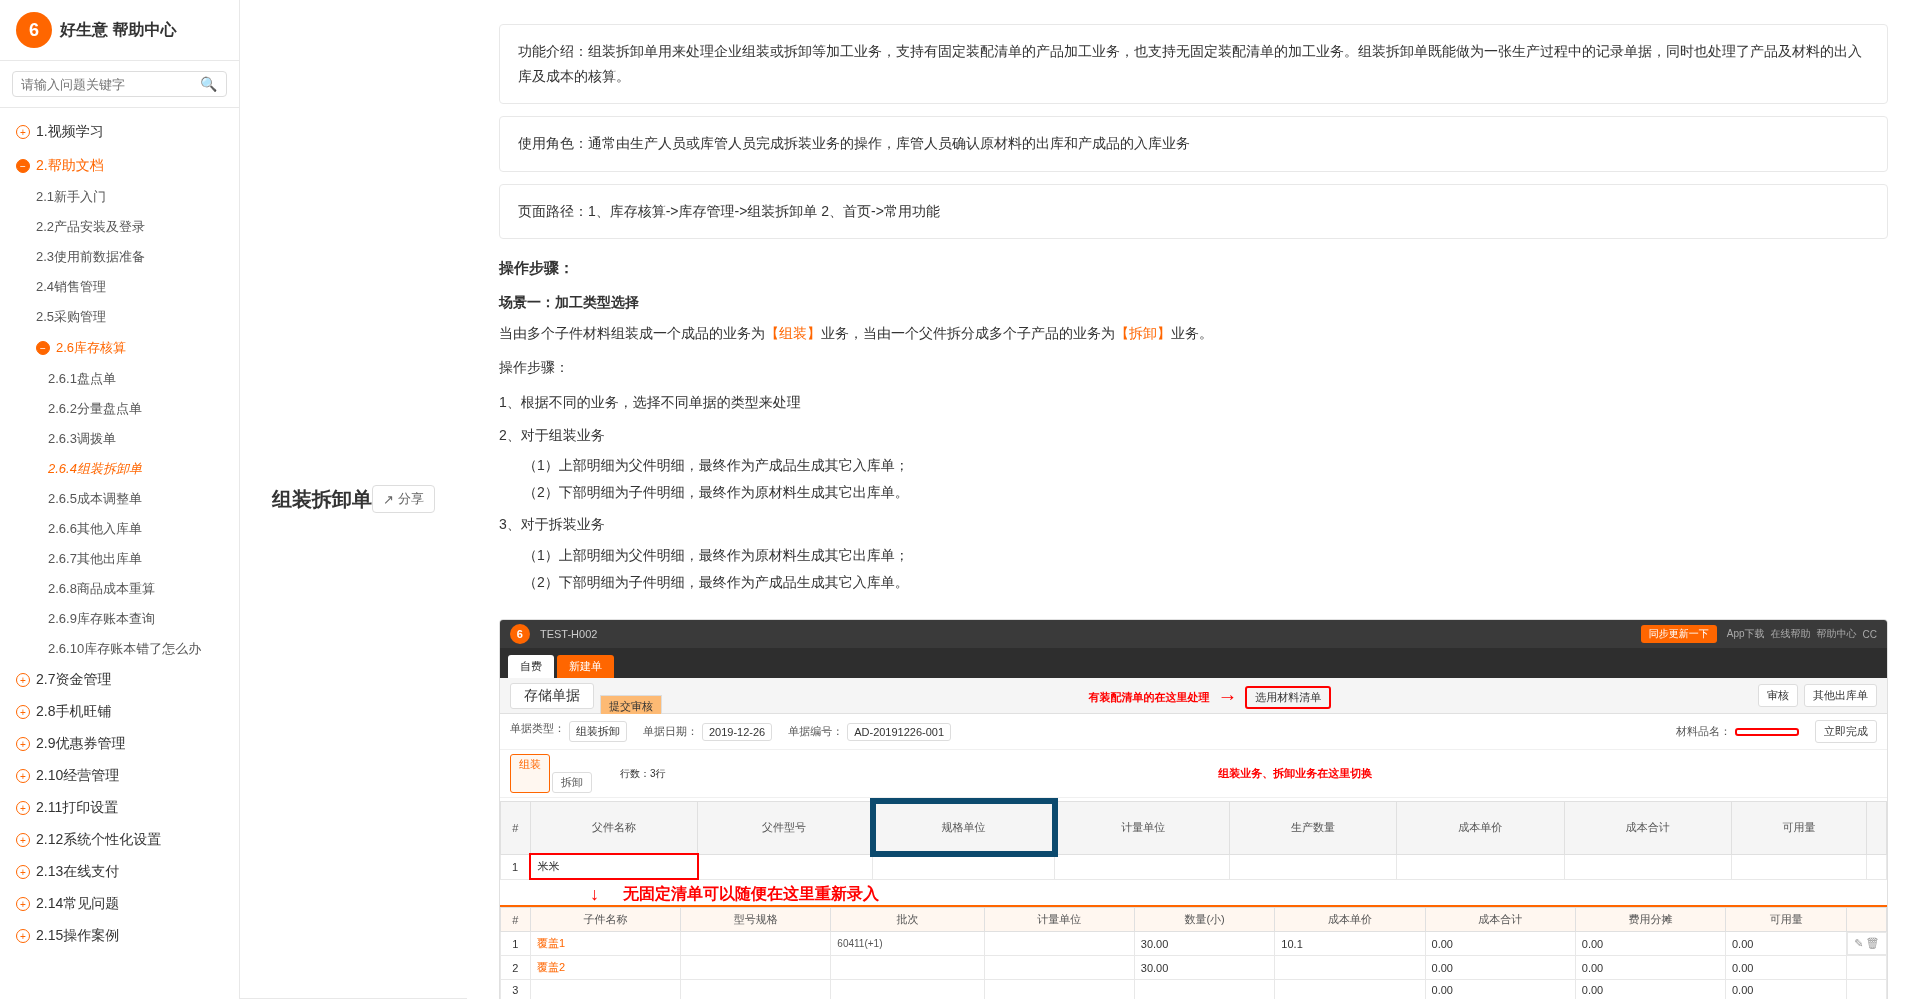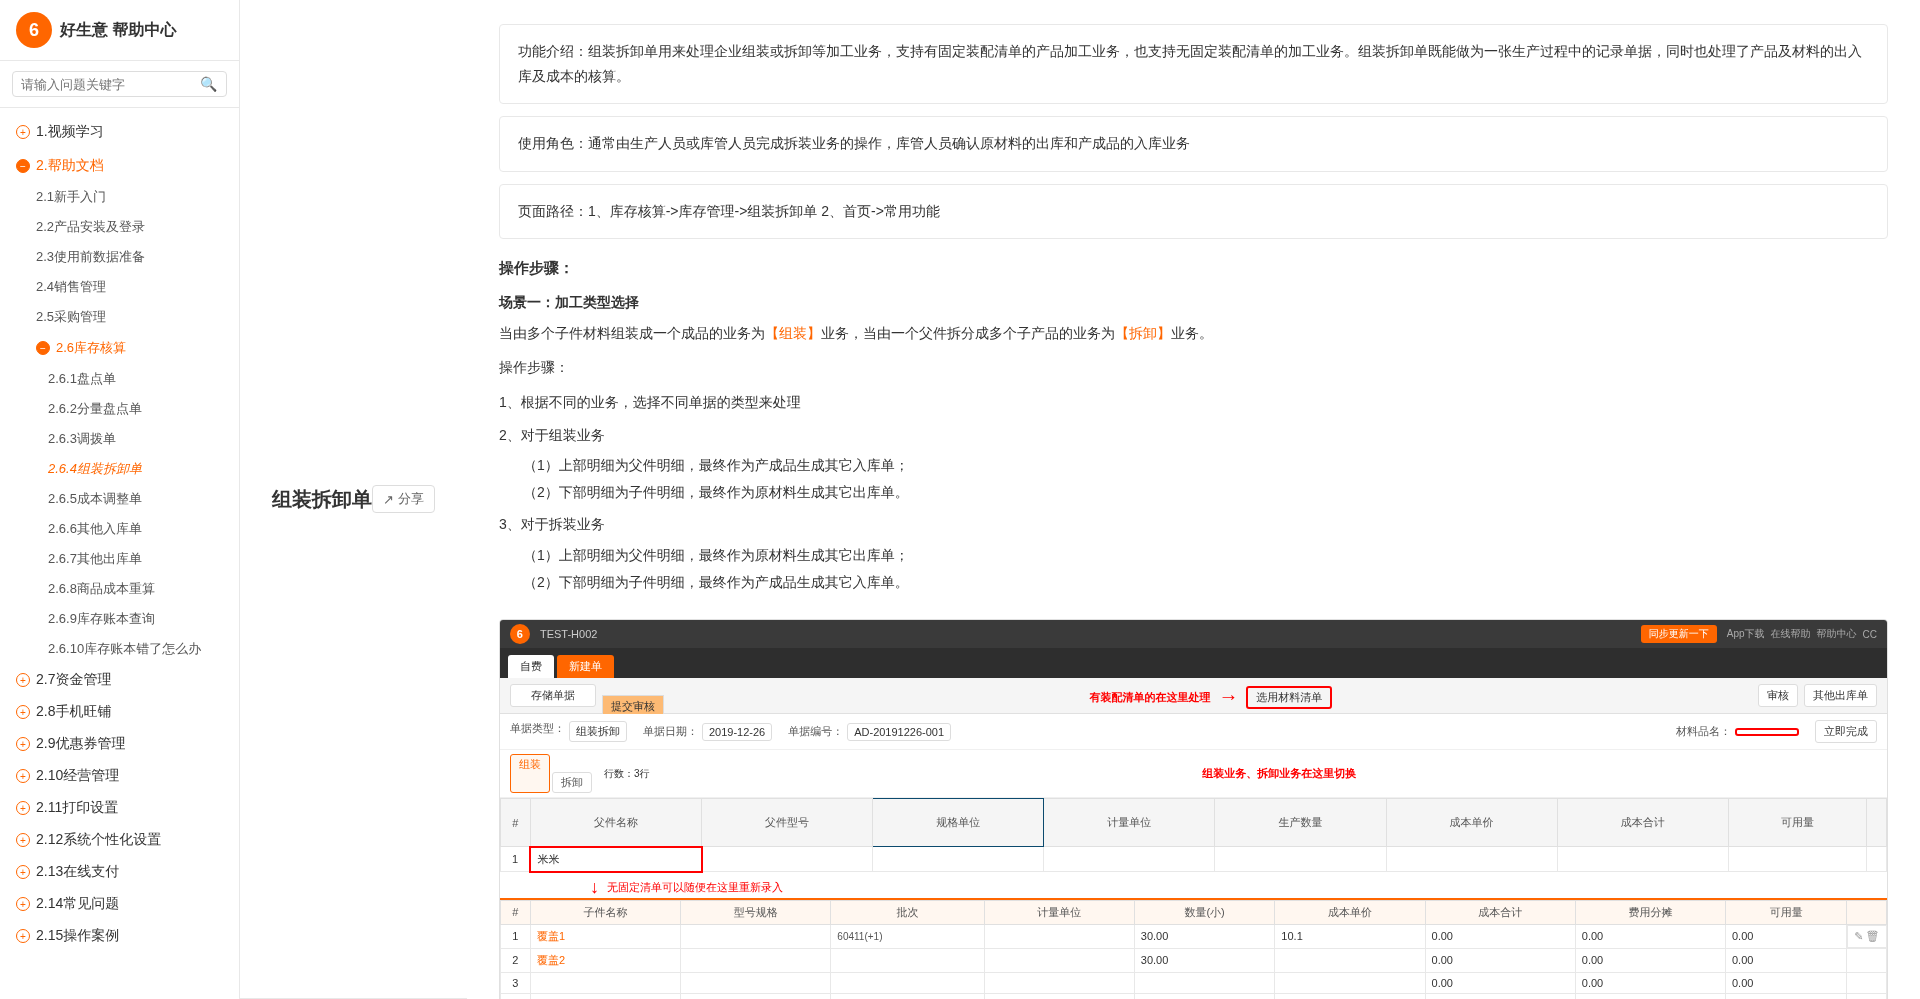--- a/index.html
+++ b/index.html
@@ -413,21 +413,21 @@
             <span style="color:#aaa; font-size:10px;">CC</span>
           </div>
         </div>
 
         <div style="background:#2e2e2e; height:30px; display:flex; align-items:flex-end; padding:0 8px; gap:0;">
           <div style="background:#fff; color:#333; font-size:11px; padding:4px 12px; border-radius:3px 3px 0 0; margin-right:3px;">自费</div>
           <div style="background:#f60; color:#fff; font-size:11px; padding:4px 12px; border-radius:3px 3px 0 0;">新建单</div>
         </div>
 
         <div style="background:#f5f5f5; height:36px; display:flex; align-items:center; padding:0 10px; gap:6px; border-bottom:1px solid #e0e0e0;">
-          <div style="border:1px solid #ddd; background:#fff; font-size:11px; padding:3px 20px; border-radius:3px; cursor:pointer;">存储单据</div>
+          <div style="border:1px solid #ddd; background:#fff; font-size:14px; padding:3px 13px; border-radius:3px; cursor:pointer;">存储单据</div>
           <div style="border:1px solid #ddd; background:#fdba74; font-size:11px; padding:3px 8px; border-radius:0; cursor:pointer;margin-top:21px;">提交审核</div>
           <div style="flex:1; text-align:center;">
             <span style="color:red; font-size:11px; font-weight:bold;">有装配清单的在这里处理</span>
             <span style="color:red; font-size:20px; margin:0 4px;">→</span>
             <div style="border:2px solid red; border-radius:3px; display:inline-block; padding:2px 8px; font-size:11px; cursor:pointer;">选用材料清单</div>
           </div>
           <div style="border:1px solid #ddd; background:#fff; font-size:11px; padding:3px 8px; border-radius:3px; cursor:pointer;">审核</div>
           <div style="border:1px solid #ddd; background:#fff; font-size:11px; padding:3px 8px; border-radius:3px; cursor:pointer;">其他出库单</div>
         </div>
 
@@ -447,37 +447,37 @@
           <div style="flex:1;"></div>
           <div style="display:flex; align-items:center; gap:4px;">
             <span style="font-size:11px; color:#555;">材料品名：</span>
             <span style="font-size:11px; border:2px solid red; padding:2px 30px; border-radius:3px;"></span>
           </div>
           <div style="border:1px solid #ddd; background:#fff; font-size:11px; padding:3px 8px; border-radius:3px; cursor:pointer;">立即完成</div>
 
           <div style="position:absolute; right:20px; top:36px; color:red; font-size:11px; font-weight:bold;">启用处理</div>
         </div>
 
-        <div style="background:#fff; padding:4px 10px; display:flex; align-items:center; gap:12px; position:relative; border-bottom:1px solid #f0f0f0;">
+        <div style="background:#fff; padding:4px 10px; display:flex; align-items:center; gap:28px; position:relative; border-bottom:1px solid #f0f0f0;">
           <div style="display:flex; gap:2px;">
             <div style="font-size:11px; padding:2px 8px; border-radius:3px; border:1px solid #f60; color:#f60; background:#fff7f0; cursor:pointer;">组装</div>
             <div style="font-size:11px; padding:2px 8px; border-radius:3px; border:1px solid #ddd; color:#555; background:#fff; cursor:pointer;margin-top:18px;">拆卸</div>
           </div>
           <div style="font-size:10px; color:#333;">行数：<span>3行</span></div>
           <div style="flex:1; text-align:center; color:red; font-size:11px; font-weight:bold; margin-left:20px;">组装业务、拆卸业务在这里切换</div>
         </div>
 
         <div style="padding:0; overflow-x:auto;">
           <table style="width:100%; border-collapse:collapse; font-size:11px;">
             <thead>
               <tr style="background:#f5f5f5;">
                 <th style="border:1px solid #e0e0e0; padding:4px 6px; color:#555; font-weight:normal; width:30px;">#</th>
                 <th style="border:1px solid #e0e0e0; padding:4px 6px; color:#555; font-weight:normal;">父件名称</th>
                 <th style="border:1px solid #e0e0e0; padding:4px 6px; color:#555; font-weight:normal;">父件型号</th>
-                <th style="border:1px solid #0c4a6e; padding:16px 6px; color:#555; font-weight:normal;">规格单位</th>
+                <th style="border:6px solid #0c4a6e; padding:16px 6px; color:#555; font-weight:normal;">规格单位</th>
                 <th style="border:1px solid #e0e0e0; padding:4px 6px; color:#555; font-weight:normal;">计量单位</th>
                 <th style="border:1px solid #e0e0e0; padding:4px 6px; color:#555; font-weight:normal;">生产数量</th>
                 <th style="border:1px solid #e0e0e0; padding:4px 6px; color:#555; font-weight:normal;">成本单价</th>
                 <th style="border:1px solid #e0e0e0; padding:4px 6px; color:#555; font-weight:normal;">成本合计</th>
                 <th style="border:1px solid #e0e0e0; padding:4px 6px; color:#555; font-weight:normal;">可用量</th>
                 <th style="border:1px solid #e0e0e0; padding:4px 6px; width:20px;"></th>
               </tr>
             </thead>
             <tbody>
               <tr>
@@ -491,21 +491,21 @@
                 <td style="border:1px solid #e8e8e8; padding:4px 6px;"></td>
                 <td style="border:1px solid #e8e8e8; padding:4px 6px;"></td>
                 <td style="border:1px solid #e8e8e8; padding:4px 6px;"></td>
               </tr>
             </tbody>
           </table>
         </div>
 
         <div style="position:relative; padding: 4px 10px 0; display:flex; align-items:center; gap:8px;">
           <div style="color:red; font-size:18px; margin-left:80px;">↓</div>
-          <div style="color:red; font-size:11px; font-weight:normal; margin-left:0;">无固定清单可以随便在这里重新录入</div>
+          <div style="color:red; font-size:16px; font-weight:bold; margin-left:16px;">无固定清单可以随便在这里重新录入</div>
         </div>
 
         <div style="border-top:2px solid #f60; overflow-x:auto;">
           <table style="width:100%; border-collapse:collapse; font-size:11px;">
             <thead>
               <tr style="background:#fff7f0;">
                 <th style="border:1px solid #e0e0e0; padding:4px 6px; color:#555; font-weight:normal; width:30px;">#</th>
                 <th style="border:1px solid #e0e0e0; padding:4px 6px; color:#555; font-weight:normal;">子件名称</th>
                 <th style="border:1px solid #e0e0e0; padding:4px 6px; color:#555; font-weight:normal;">型号规格</th>
                 <th style="border:1px solid #e0e0e0; padding:4px 6px; color:#555; font-weight:normal;">批次</th>

